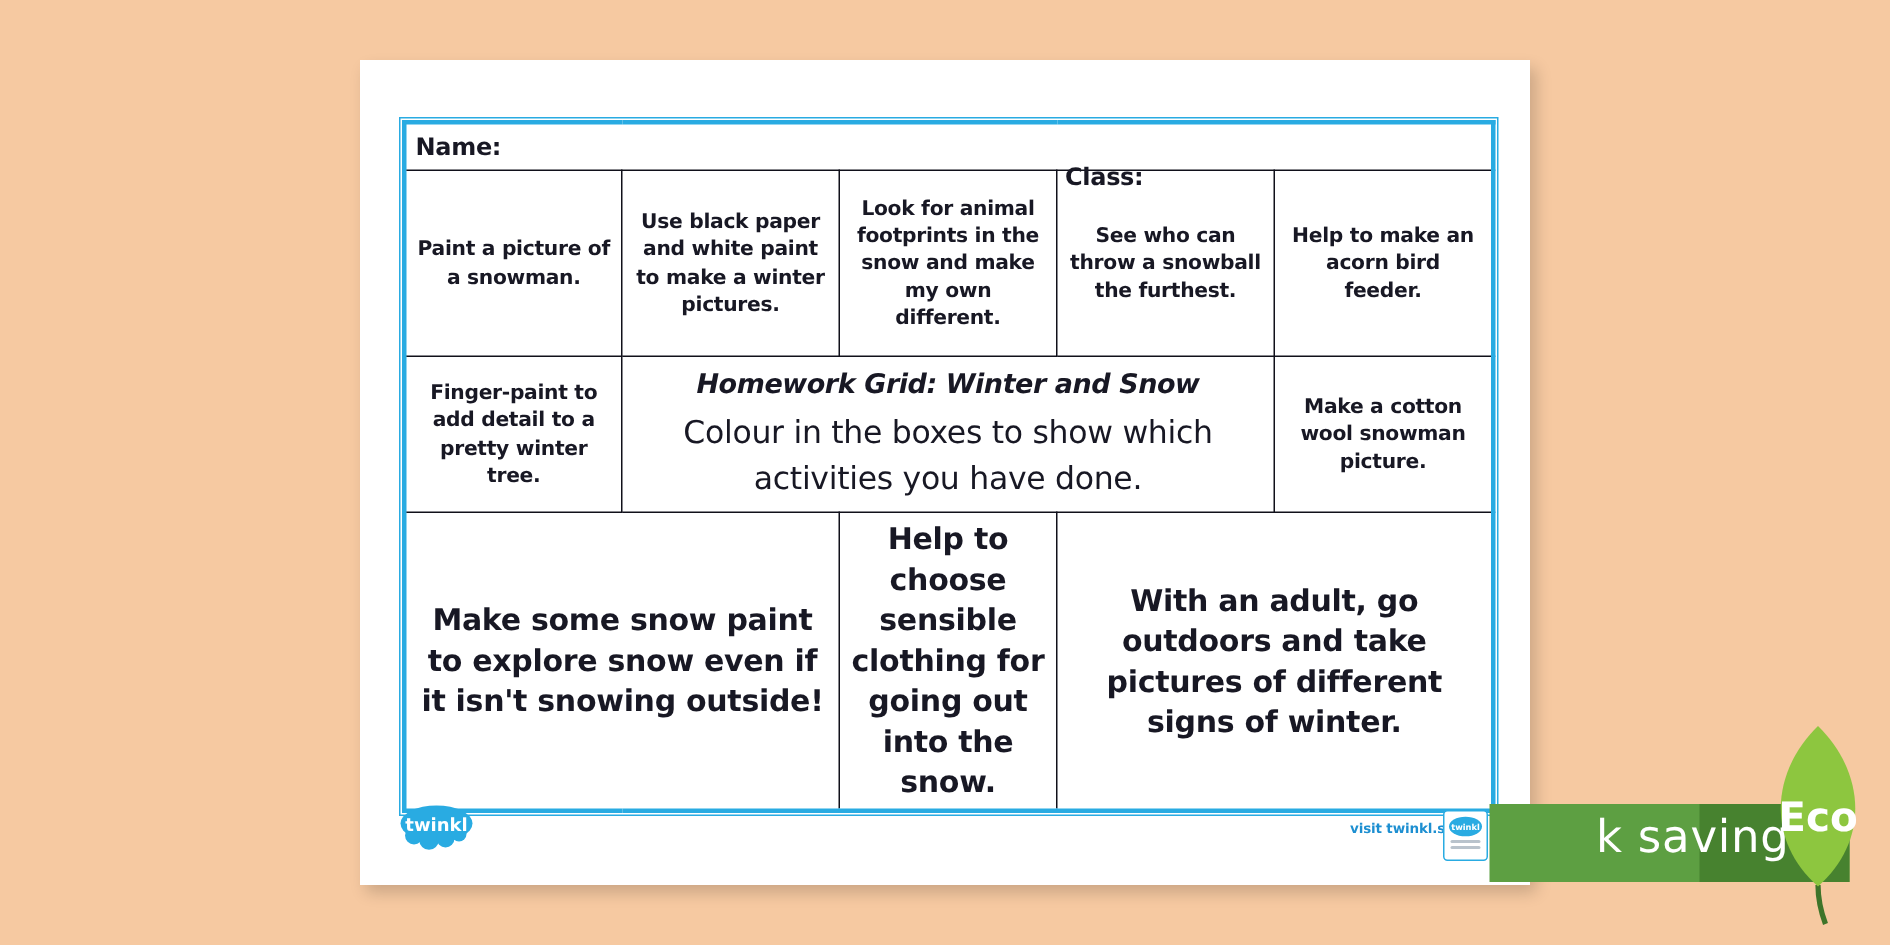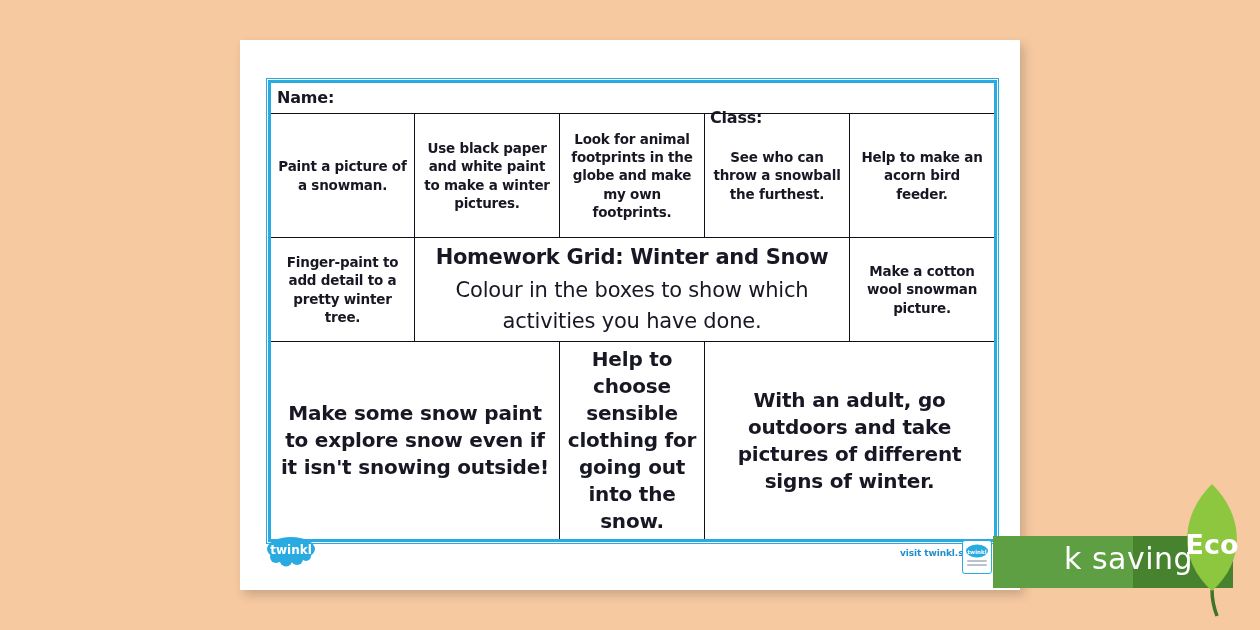--- a/index.html
+++ b/index.html
@@ -28,21 +28,21 @@
   tr.header-row td{height:30px;padding:0;}
   .header-inner{position:relative;width:100%;height:100%;display:flex;align-items:center;}
   .hdr-label{font-size:16px;font-weight:700;}
   .name-label{margin-left:6px;}
   .class-label{position:absolute;left:439px;top:50%;transform:translateY(-50%);margin-top:20px;}
   tr.row-1 td{height:115px;}
   tr.row-2 td{height:95px;}
   tr.row-3 td{height:107px;}
   tr.row-4 td{height:103px;}
   td.title-cell{padding:2px 10px;}
-  .grid-title{font-size:21px;font-weight:700;letter-spacing:-0.3px;margin:0 0 4px 0;}
+  .grid-title{font-size:18px;font-weight:700;letter-spacing:-0.3px;margin:0 0 4px 0;font-style:italic;}
   .grid-subtitle{font-size:21px;font-weight:500;line-height:1.45;margin:0;}
   tr.row-3 td, tr.row-4 td{font-size:20px;}
 
   
   .twinkl-logo{position:absolute;left:26px;top:496px;}
   .visit-text{
     position:absolute;left:660px;top:508px;
     font-size:9px;font-weight:700;color:#1d8fd1;letter-spacing:-0.1px;
   }
   .mini-badge{
@@ -82,21 +82,21 @@
         <td colspan="5">
           <div class="header-inner">
             <span class="hdr-label name-label">Name:</span>
             <span class="hdr-label class-label">Class:</span>
           </div>
         </td>
       </tr>
       <tr class="row-1">
         <td><span>Paint a picture of a snowman.</span></td>
         <td><span>Use black paper and white paint to make a winter pictures.</span></td>
-        <td><span>Look for animal footprints in the globe and make my own footprints.</span></td>
+        <td><span>Look for animal footprints in the snow and make my own different.</span></td>
         <td><span>See who can throw a snowball the furthest.</span></td>
         <td><span>Help to make an acorn bird feeder.</span></td>
       </tr>
       <tr class="row-2">
         <td><span>Finger-paint to add detail to a pretty winter tree.</span></td>
         <td colspan="3" class="title-cell">
           <div class="grid-title">Homework Grid: Winter and Snow</div>
           <div class="grid-subtitle">Colour in the boxes to show which activities you have done.</div>
         </td>
         <td><span>Make a cotton wool snowman picture.</span></td>

